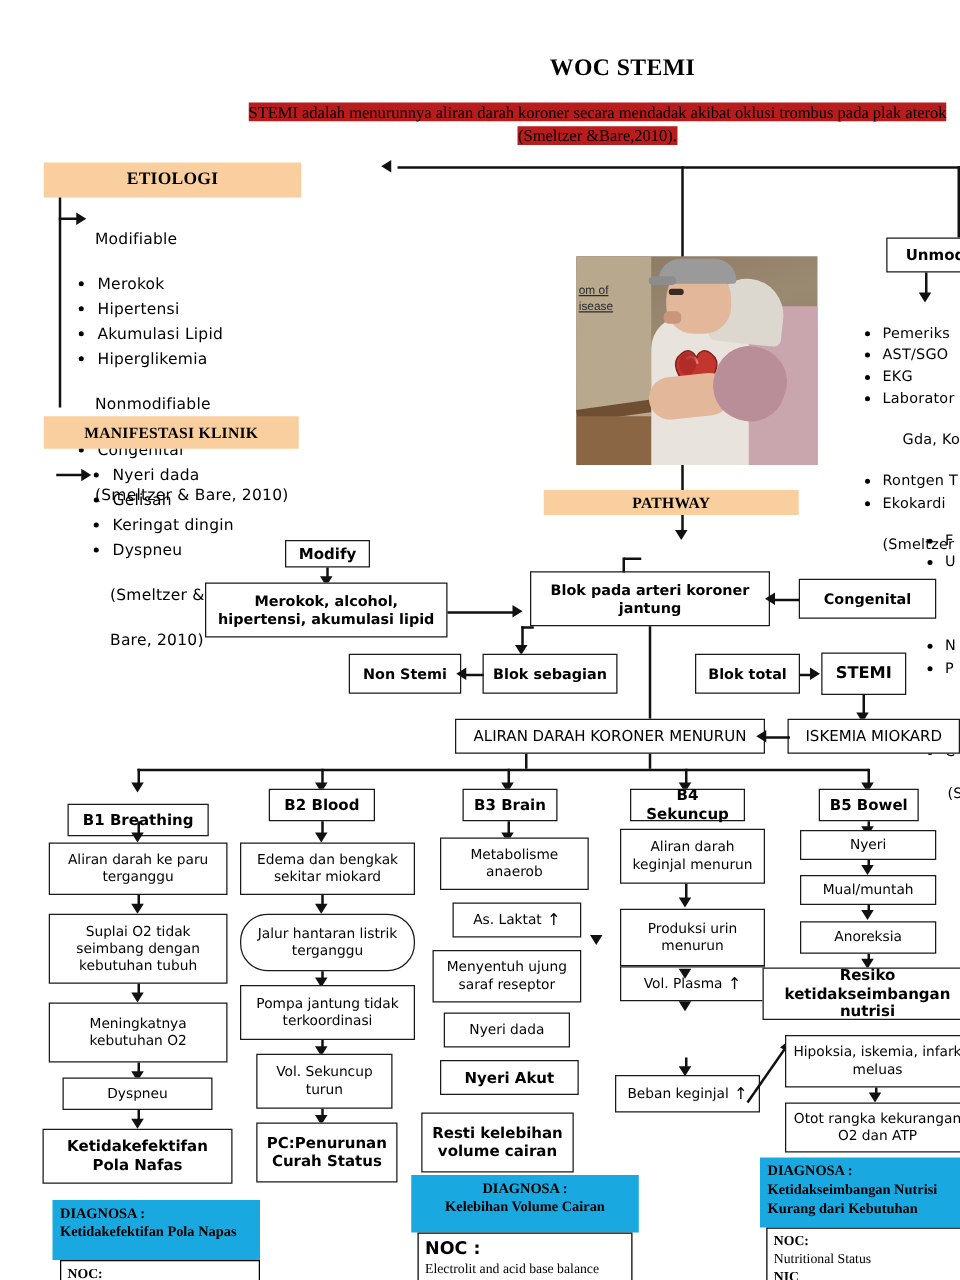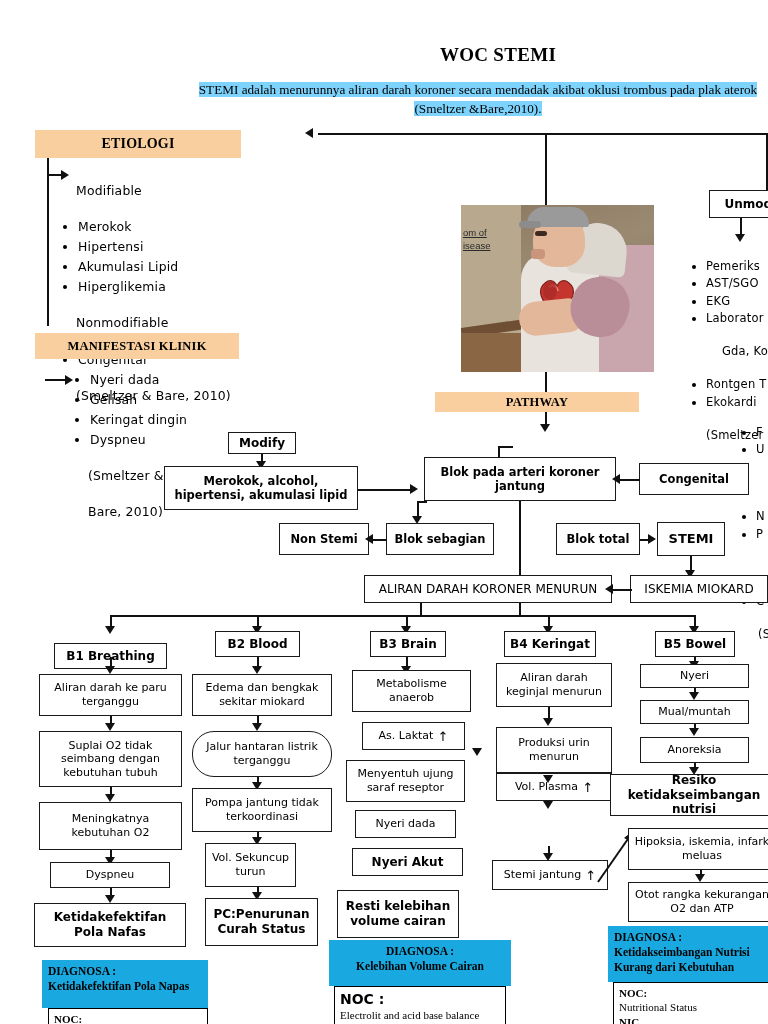--- a/index.html
+++ b/index.html
@@ -16,21 +16,21 @@
 
   
   .doc-title{
     font-family:"Liberation Serif", serif;font-weight:bold;font-size:19px;
     text-align:center;letter-spacing:.3px;
   }
   .defn{
     font-family:"Liberation Serif", serif;font-size:13.2px;line-height:1.45;
     text-align:center;
   }
-  .defn span.hl{background:#7dd3fc;margin-left:36px;}
+  .defn span.hl{background:#b91c1c;margin-left:36px;}
   .hdr-band{
     background:#f9cfa0;font-family:"Liberation Serif", serif;font-weight:bold;
     font-size:14px;text-align:center;display:flex;align-items:center;
     justify-content:center;letter-spacing:.2px;
   }
   .hdr-band.small{font-size:12.5px;}
 
   
   .hand{
     font-family:"DejaVu Sans", sans-serif;font-size:12.4px;line-height:1.62;
@@ -305,21 +305,21 @@
   <div class="arw dn abs" style="left:252px;top:723px;"></div>
 
   <div class="abs box" style="left:192px;top:731px;width:140px;height:46px;border-radius:22px;">Jalur hantaran listrik terganggu</div>
   <div class="ln vln abs" style="left:257px;top:777px;height:8px;"></div>
   <div class="arw dn abs" style="left:252px;top:782px;"></div>
 
   <div class="abs box" style="left:192px;top:788px;width:140px;height:44px;">Pompa jantung tidak terkoordinasi</div>
   <div class="ln vln abs" style="left:257px;top:832px;height:8px;"></div>
   <div class="arw dn abs" style="left:252px;top:837px;"></div>
 
-  <div class="abs box" style="left:205px;top:843px;width:91px;height:44px;">Vol. Sekuncup turun</div>
+  <div class="abs box" style="left:205px;top:843px;width:109px;height:44px;">Vol. Sekuncup turun</div>
   <div class="ln vln abs" style="left:257px;top:887px;height:8px;"></div>
   <div class="arw dn abs" style="left:252px;top:892px;"></div>
 
   <div class="abs box b t12" style="left:205px;top:898px;width:113px;height:48px;">PC:Penurunan Curah Status</div>
 
   <div class="abs box b t12" style="left:370px;top:631px;width:76px;height:26px;">B3 Brain</div>
   <div class="ln vln abs" style="left:406px;top:657px;height:12px;"></div>
   <div class="arw dn abs" style="left:401px;top:666px;"></div>
 
   <div class="abs box" style="left:352px;top:670px;width:119px;height:42px;">Metabolisme anaerob</div>
@@ -340,40 +340,40 @@
 
   <div class="abs diag ctr" style="left:329px;top:940px;width:182px;height:46px;">
     <div>DIAGNOSA :</div>
     <div>Kelebihan Volume Cairan</div>
   </div>
   <div class="abs noc" style="left:334px;top:986px;width:172px;height:40px;">
     <div class="big">NOC :</div>
     <div>Electrolit and acid base balance</div>
   </div>
 
-  <div class="abs box b t12" style="left:504px;top:631px;width:92px;height:26px;">B4 Keringat</div>
+  <div class="abs box b t12" style="left:504px;top:631px;width:92px;height:26px;">B4 Sekuncup</div>
 
   <div class="abs box" style="left:496px;top:663px;width:116px;height:44px;">Aliran darah keginjal menurun</div>
   <div class="ln vln abs" style="left:548px;top:707px;height:14px;"></div>
   <div class="arw dn abs" style="left:543px;top:718px;"></div>
 
   <div class="abs box" style="left:496px;top:727px;width:116px;height:46px;">Produksi urin menurun</div>
 
   <div class="abs box" style="left:496px;top:773px;width:116px;height:28px;">
     <span>Vol. Plasma</span>
     <span class="up-arrow-glyph">&nbsp;↑</span>
   </div>
   <div class="arw dn abs" style="left:543px;top:775px;"></div>
   <div class="arw dn abs" style="left:543px;top:801px;"></div>
 
   <div class="ln vln abs" style="left:548px;top:846px;height:10px;"></div>
   <div class="arw dn abs" style="left:543px;top:853px;"></div>
 
   <div class="abs box" style="left:492px;top:860px;width:116px;height:30px;">
-    <span>Stemi jantung</span>
+    <span>Beban keginjal</span>
     <span class="up-arrow-glyph">&nbsp;↑</span>
   </div>
 
   <svg class="abs" style="left:596px;top:826px;width:44px;height:60px;" viewBox="0 0 44 60">
     <line x1="2" y1="56" x2="34" y2="10" stroke="#111" stroke-width="2"></line>
     <polygon points="38,4 28,12 36,16" fill="#111"></polygon>
   </svg>
 
   <div class="abs box b t12" style="left:655px;top:631px;width:80px;height:26px;">B5 Bowel</div>
   <div class="ln vln abs" style="left:694px;top:657px;height:8px;"></div>

